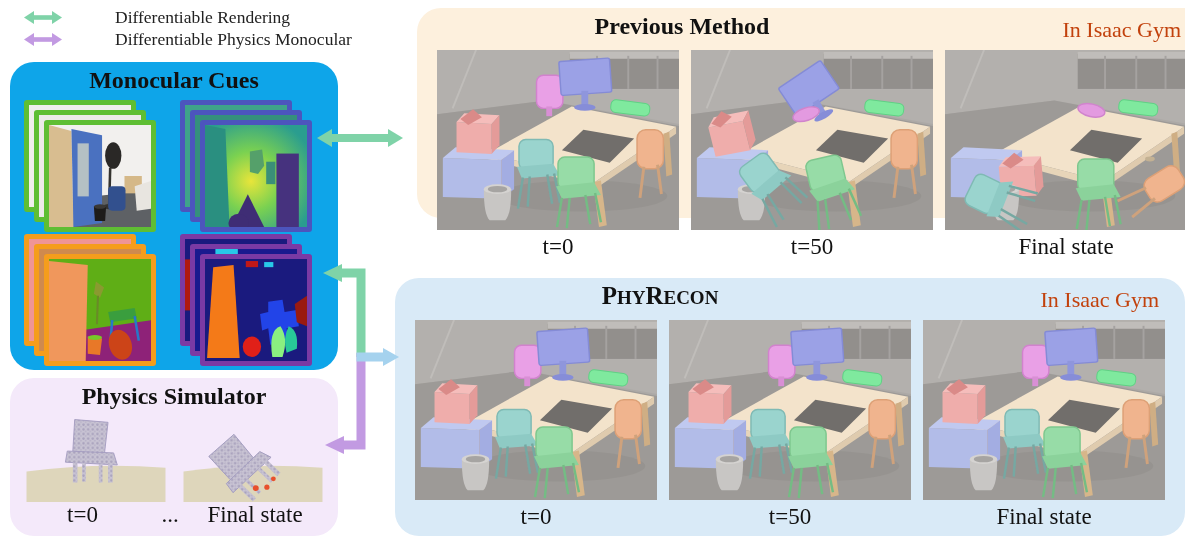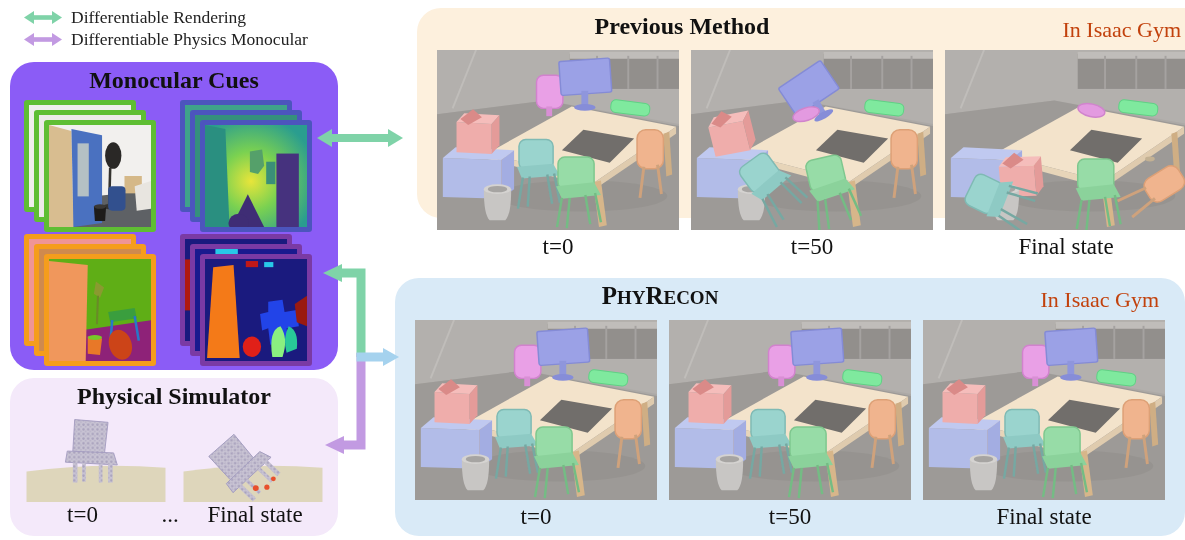--- a/index.html
+++ b/index.html
@@ -1,32 +1,32 @@
 <!DOCTYPE html>
 <html><head>
 <meta charset="utf-8">
 <style>
   html,body{margin:0;padding:0;background:#ffffff;}
   .figure{position:relative;width:1185px;height:540px;background:#ffffff;overflow:hidden;
           font-family:"Liberation Serif","DejaVu Serif",serif;color:#111;}
   .panel{position:absolute;border-radius:24px;}
-  #panel-monocular{left:10px;top:62px;width:328px;height:308px;background:#8b5cf6;}
+  #panel-monocular{left:10px;top:62px;width:328px;height:308px;background:#0ea5e9;}
   #panel-simulator{left:10px;top:378px;width:328px;height:158px;background:#f4e9fa;}
   #panel-previous{left:417px;top:8px;width:790px;height:210px;background:#fdf0dd;}
   #panel-phyrecon{left:395px;top:278px;width:790px;height:258px;background:#d9eaf7;}
 
   .panel-title{position:absolute;left:0;top:5px;width:100%;text-align:center;
                font-weight:bold;font-size:24px;line-height:26px;}
   .panel-title.offset{width:530px;}
   .corner-note{position:absolute;right:26px;top:9px;font-size:22px;color:#c2410c;}
 
   
   .legend{position:absolute;left:24px;top:6px;}
   .legend-row{display:flex;align-items:center;gap:9px;height:22px;}
-  .legend-row span{font-size:17.5px;color:#222;}
+  .legend-row span{font-size:17.5px;color:#222;margin-left:44px;}
 
   
   .stack{position:absolute;width:132px;height:132px;}
   .frame{position:absolute;width:102px;height:102px;background:#fff;border:5px solid #000;border-radius:3px;}
   .frame svg{display:block;width:102px;height:102px;}
   .f-back{left:0;top:0;}
   .f-mid{left:10px;top:10px;}
   .f-front{left:20px;top:20px;}
   .bd-green{border-color:#5fbe33;}
   .bd-blue{border-color:#4c55bd;}
@@ -327,21 +327,21 @@
           <path d="M82,66 q10,4 8,22 l-10,4 q-4,-14 2,-26 Z" fill="#28c898"></path>
           <polygon points="88,44 100,36 100,66 90,62" fill="#9a1a10"></polygon>
           <rect x="40" y="2" width="12" height="6" fill="#c01818"></rect>
           <rect x="58" y="3" width="9" height="5" fill="#28c8e8"></rect>
         </svg>
       </div>
     </div>
   </div>
 
   <div id="panel-simulator" class="panel">
-    <div class="panel-title">Physical Simulator</div>
+    <div class="panel-title">Physics Simulator</div>
     <svg class="sim-img" style="left:16px;" width="140" height="88" viewBox="0 0 150 95">
       <use href="#sim-ground"></use>
       <use href="#sim-chair"></use>
     </svg>
     <svg class="sim-img" style="left:168px;" width="150" height="88" viewBox="0 0 150 95">
       <use href="#sim-ground"></use>
       <use href="#sim-chair" transform="translate(0,14) rotate(-46 70 48)"></use>
       <circle cx="78" cy="80" r="3.2" fill="#e8502c"></circle>
       <circle cx="90" cy="79" r="2.8" fill="#e8502c"></circle>
       <circle cx="97" cy="70" r="2.6" fill="#e8502c"></circle>

